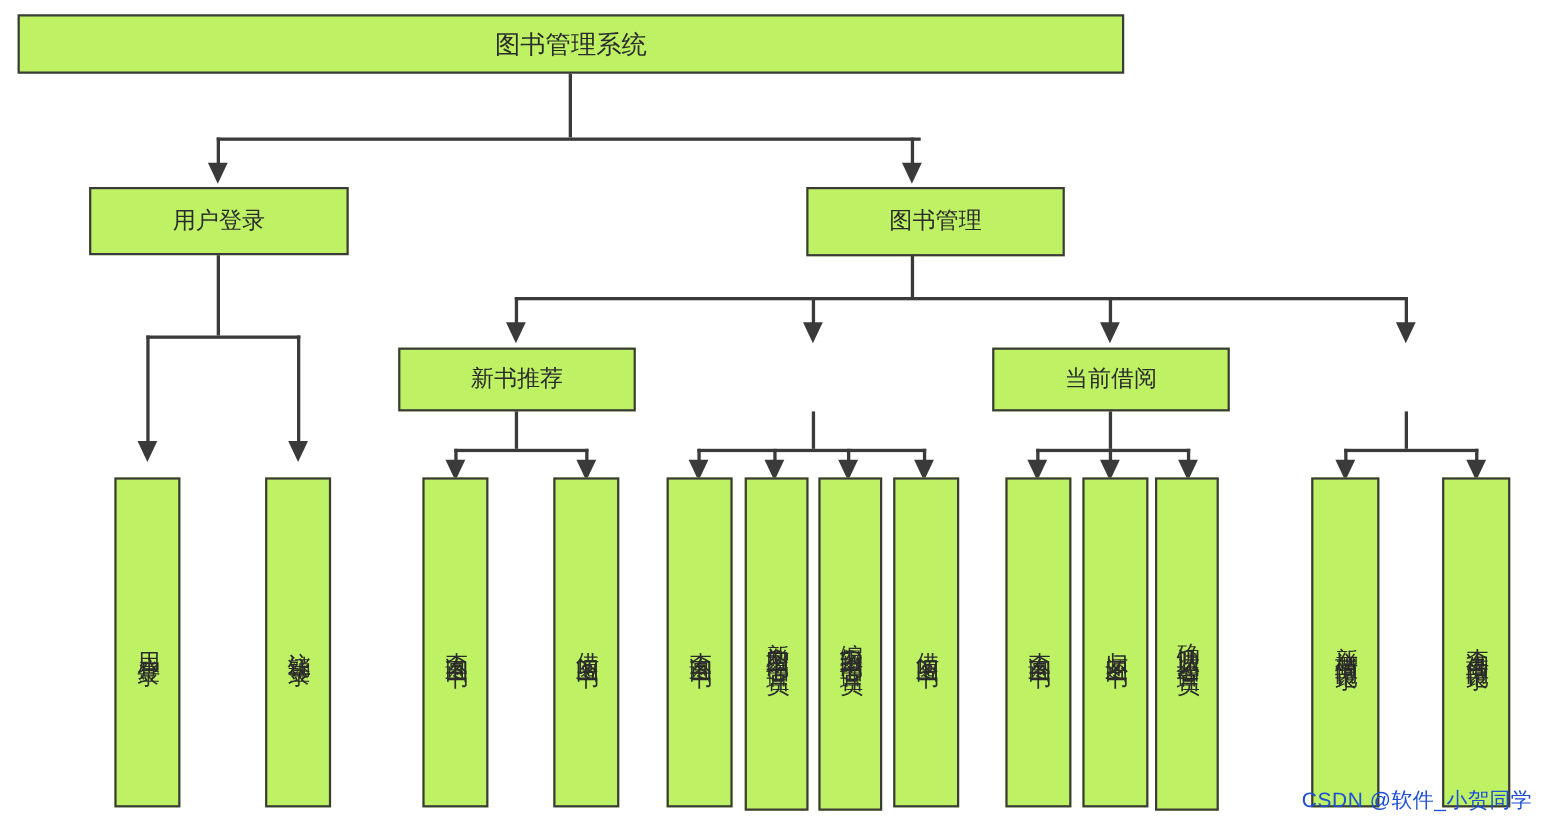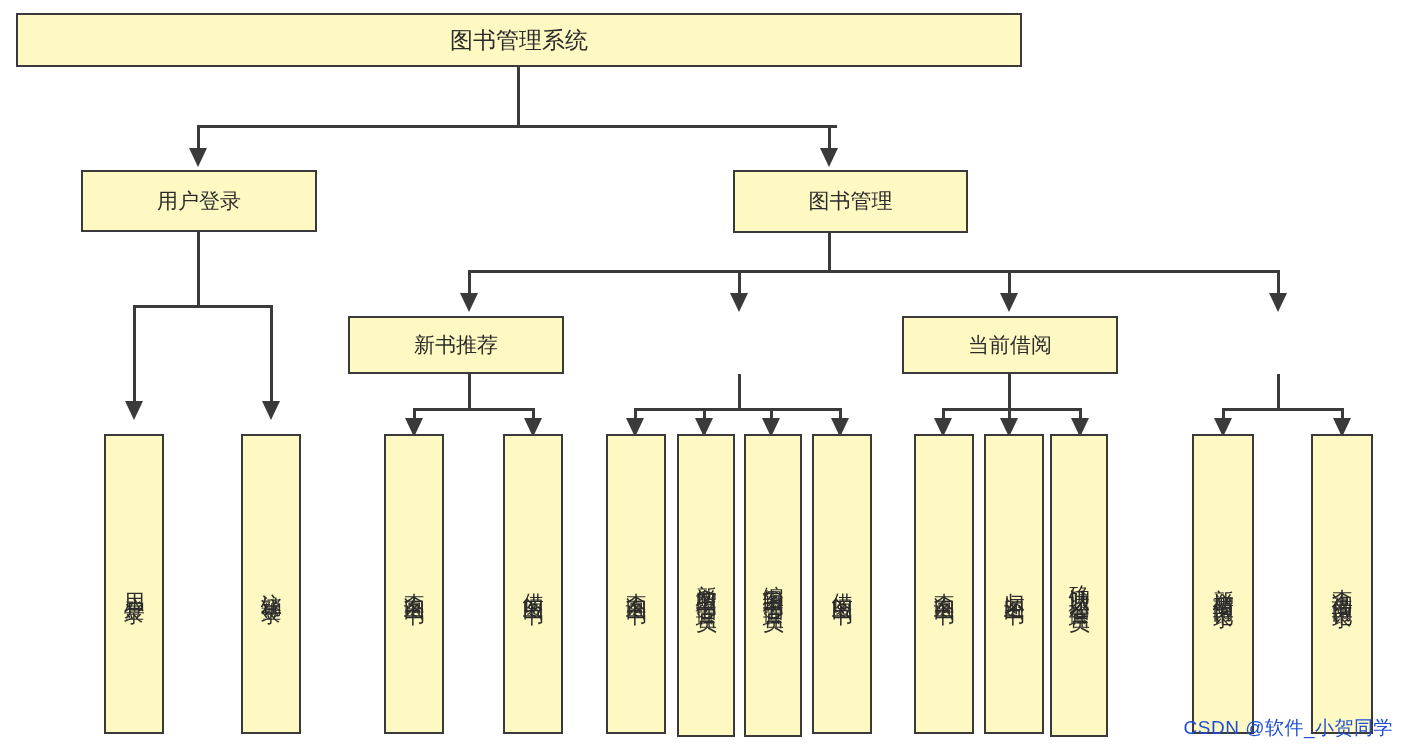--- a/index.html
+++ b/index.html
@@ -16,21 +16,21 @@
     width: 1405px;
     height: 747px;
     background: #ffffff;
     overflow: hidden;
   }
   
   .node {
     position: absolute;
     box-sizing: border-box;
     border: 2.5px solid #3a3a3a;
-    background: #fef9c3;
+    background: #bef264;
     color: #2b2b2b;
     display: flex;
     align-items: center;
     justify-content: center;
     text-align: right;
     line-height: 1.16;
   }
   .node.root {
     font-size: 23px;
   }
@@ -120,21 +120,21 @@
   <div class="hline" style="left:468px; top:270px; width:812px;"></div>
   <div class="vline" style="left:468px; top:270px; height:24px;"></div>
   <div class="arrowhead" style="left:460px; top:293px;"></div>
   <div class="vline" style="left:738px; top:270px; height:24px;"></div>
   <div class="arrowhead" style="left:730px; top:293px;"></div>
   <div class="vline" style="left:1008px; top:270px; height:24px;"></div>
   <div class="arrowhead" style="left:1000px; top:293px;"></div>
   <div class="vline" style="left:1277px; top:270px; height:24px;"></div>
   <div class="arrowhead" style="left:1269px; top:293px;"></div>
 
-  <div class="node lvl3" style="left:348px; top:316px; width:216px; height:58px;">
+  <div class="node lvl3" style="left:362px; top:316px; width:216px; height:58px;">
     <span>新书推荐</span>
   </div>
   <div class="node lvl3" style="left:902px; top:316px; width:216px; height:58px;">
     <span>当前借阅</span>
   </div>
 
   <div class="vline" style="left:468px; top:374px; height:34px;"></div>
   <div class="hline" style="left:413px; top:408px; width:122px;"></div>
   <div class="vline" style="left:413px; top:408px; height:12px;"></div>
   <div class="arrowhead" style="left:405px; top:418px;"></div>

